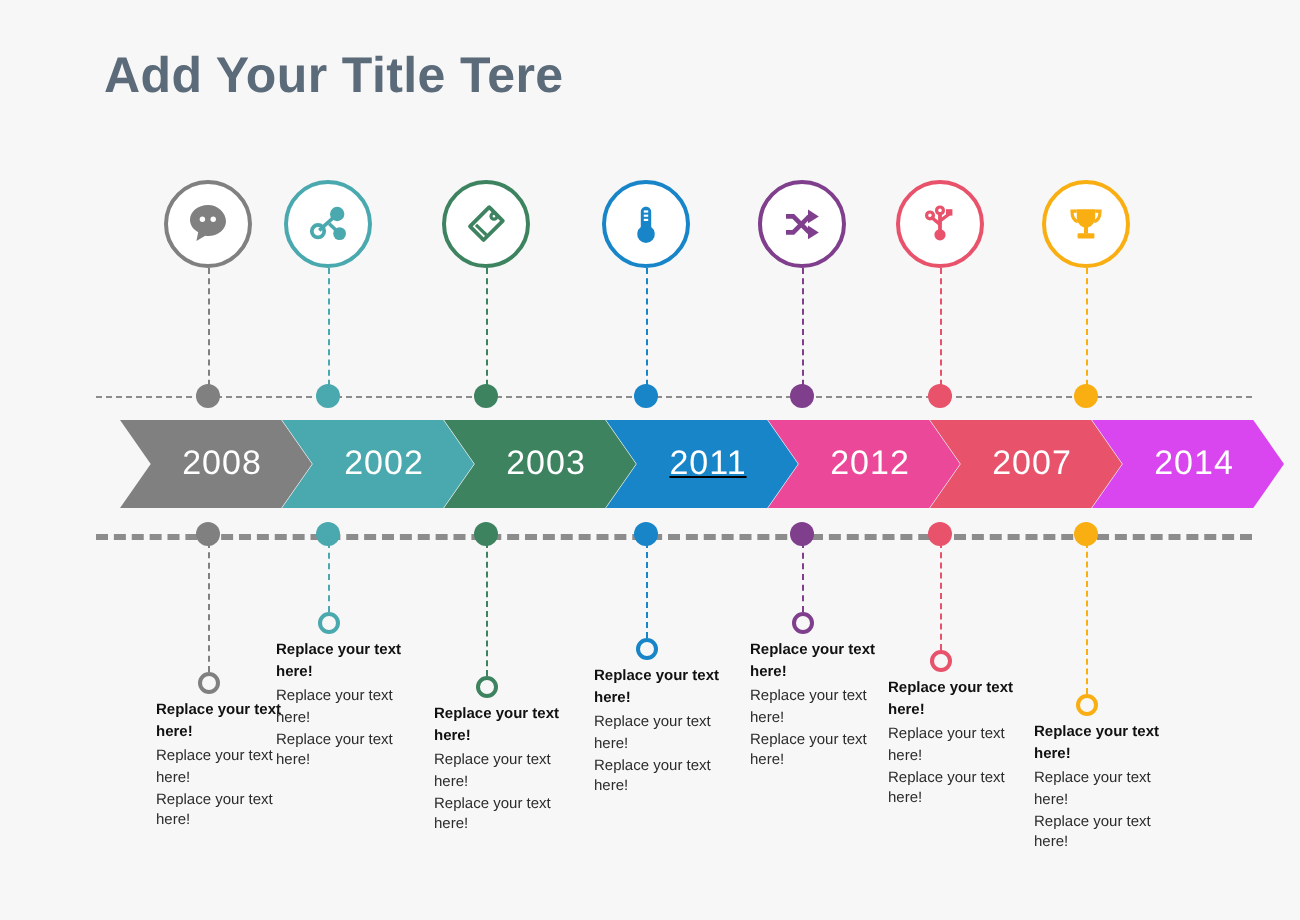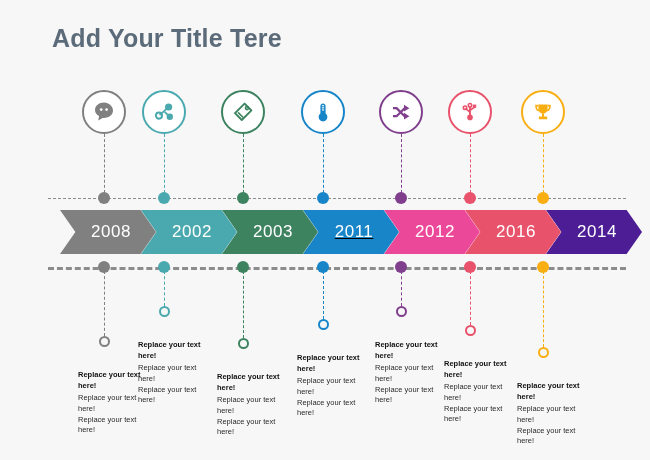--- a/index.html
+++ b/index.html
@@ -122,21 +122,20 @@
   }
 
   
   .text-block {
     position: absolute;
     width: 72px;
     font-size: 7.5px;
     line-height: 1.45;
     color: #1a1a1a;
     font-family: "Liberation Sans", sans-serif;
-    margin-top: 20px;
   }
   .text-block .line-lead {
     font-weight: bold;
     color: #111111;
     margin: 0 0 1px 0;
   }
   .text-block .line-body {
     font-weight: normal;
     color: #2b2b2b;
     margin: 0;
@@ -232,23 +231,23 @@
       <div class="chevron" style="left: 222px; width: 96px; background: rgb(61, 131, 96); z-index: 8;">
         <span class="chevron-year">2003</span>
       </div>
       <div class="chevron" style="left: 303px; width: 96px; background: rgb(23, 133, 200); z-index: 7; text-decoration: underline;">
         <span class="chevron-year">2011</span>
       </div>
       <div class="chevron" style="left: 384px; width: 96px; background: #ec4899; z-index: 6;">
         <span class="chevron-year">2012</span>
       </div>
       <div class="chevron" style="left: 465px; width: 96px; background: rgb(232, 82, 107); z-index: 5;">
-        <span class="chevron-year">2016</span>
-      </div>
-      <div class="chevron" style="left: 546px; width: 96px; background: #4c1d95; z-index: 4;">
+        <span class="chevron-year">2007</span>
+      </div>
+      <div class="chevron" style="left: 546px; width: 96px; background: #d946ef; z-index: 4;">
         <span class="chevron-year">2014</span>
       </div>
     </div>
   <div id="layer-dots">
       <div class="rail-dot" style="left: 98px; top: 192px; background: rgb(128, 128, 128);"></div>
       <div class="rail-dot" style="left: 98px; top: 261px; background: rgb(128, 128, 128);"></div>
       <div class="rail-dot" style="left: 158px; top: 192px; background: rgb(74, 169, 174);"></div>
       <div class="rail-dot" style="left: 158px; top: 261px; background: rgb(74, 169, 174);"></div>
       <div class="rail-dot" style="left: 237px; top: 192px; background: rgb(61, 131, 96);"></div>
       <div class="rail-dot" style="left: 237px; top: 261px; background: rgb(61, 131, 96);"></div>

